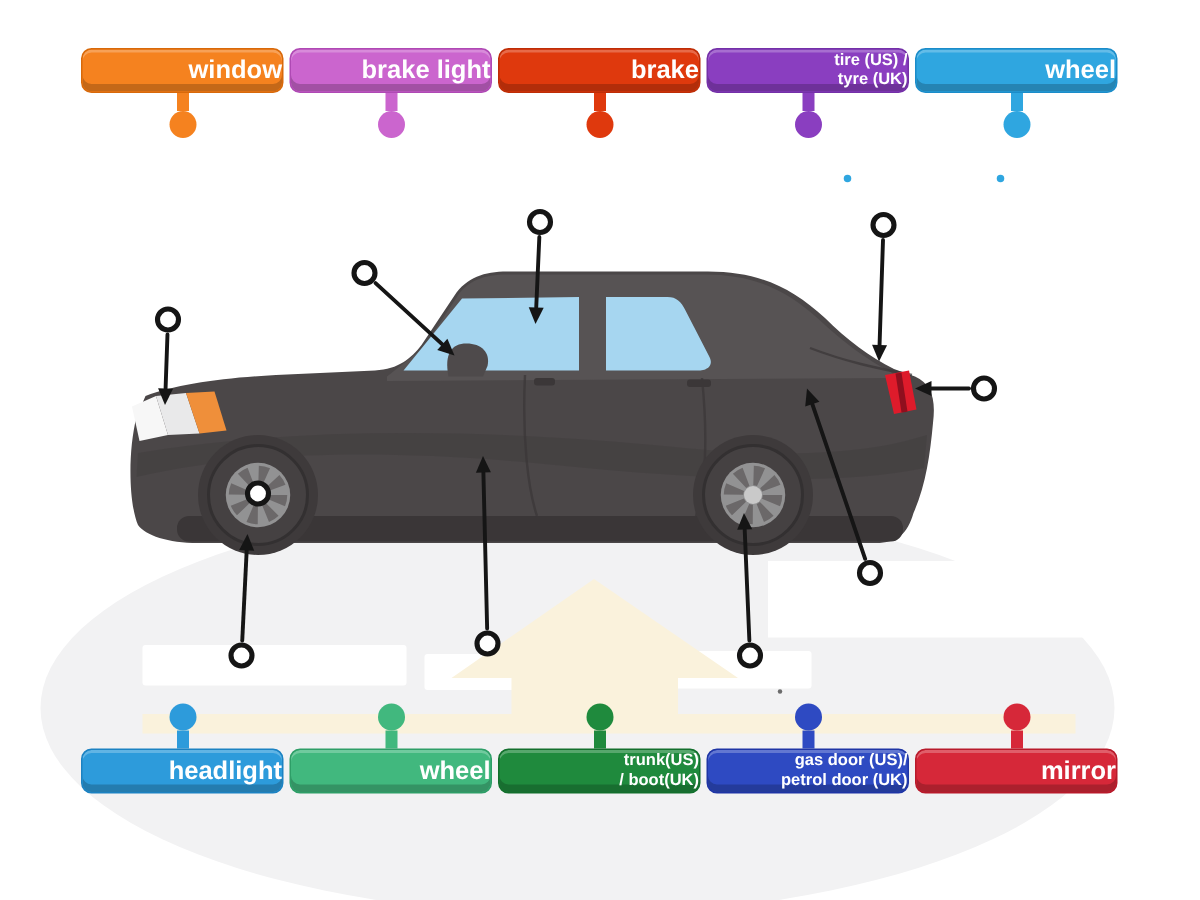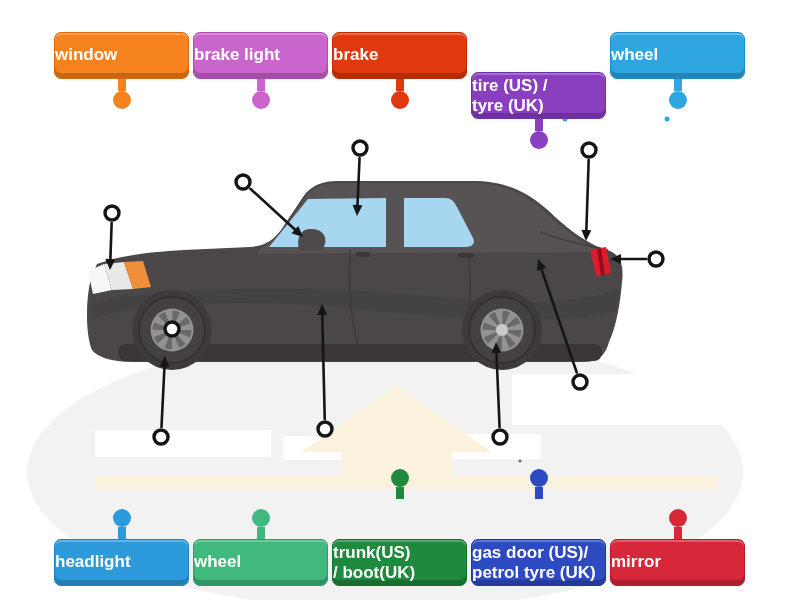--- a/index.html
+++ b/index.html
@@ -35,27 +35,27 @@
   .pin-line{stroke:var(--pin);stroke-width:2.6;stroke-linecap:round;}
   .pin-arrow{fill:var(--pin);}
   .pin-circle{fill:#ffffff;stroke:var(--pin);stroke-width:3.4;}
 
   
   .label-row{position:absolute;left:54px;display:flex;gap:4px;}
   .top-row{top:32px;}
   .bottom-row{top:469px;}
   .label-item{width:135px;display:flex;flex-direction:column;}
   .bottom-row .label-item{flex-direction:column-reverse;}
-  .chip{width:135px;height:47px;box-sizing:border-box;border-radius:7px;
+  .chip{width:135px;height:30px;box-sizing:border-box;border-radius:7px;
         background:var(--fill);border:1px solid var(--edge);
         box-shadow:inset 0 2px 0 rgba(255,255,255,.25), inset 0 -5px 0 rgba(0,0,0,.2);
         color:#fff;font-weight:700;font-size:17px;line-height:1.2;
-        display:flex;flex-direction:column;align-items:flex-start;justify-content:center;
+        display:flex;flex-direction:column;align-items:flex-end;justify-content:center;
         text-align:center;cursor:pointer;}
-  .chip.small{font-size:17px;line-height:1.15;margin-top:40px;}
+  .chip.small{font-size:11px;line-height:1.15;}
   .stem{width:8px;height:12px;background:var(--fill);margin:0 auto;}
   .dot{width:18px;height:18px;border-radius:50%;background:var(--fill);margin:0 auto;}
 </style>
 </head>
 <body>
 
 <div id="canvas">
 
   <svg id="scene" width="800" height="600" viewBox="0 0 800 600" style="--body: #4B4748; --roof: #575354; --glass: #A6D6F0; --mirror: #4E4A4B; --tire: #454142; --tire-edge: #333031; --rim: #929293; --spoke: #6B6869; --hub: #C9C9C9; --arch: #3E3A3B; --under: #3A3637; --hl-white: #F7F7F7; --hl-lens: #E9E9EA; --hl-orange: #EF8F3A; --tail: #DE1B2B; --tail-dark: #8F0F1E; --mound: #F2F2F3; --stripe: #FFFFFF; --beige: #FAF2DC; --pin: #151515; --accent: #2FA6E0; --speck: #6B6B6B; --seam: #3B3738;">
 
@@ -232,21 +232,21 @@
       <div class="chip small">
         <span>trunk(US)</span>
         <span>/ boot(UK)</span>
       </div>
       <div class="stem"></div>
       <div class="dot"></div>
     </div>
     <div class="label-item" style="--fill: #2E4AC2; --edge: #1F35A5;">
       <div class="chip small">
         <span>gas door (US)/</span>
-        <span>petrol tyre (UK)</span>
+        <span>petrol door (UK)</span>
       </div>
       <div class="stem"></div>
       <div class="dot"></div>
     </div>
     <div class="label-item" style="--fill: #D62839; --edge: #B81A2B;">
       <div class="chip">
         <span>mirror</span>
         <span></span>
       </div>
       <div class="stem"></div>

